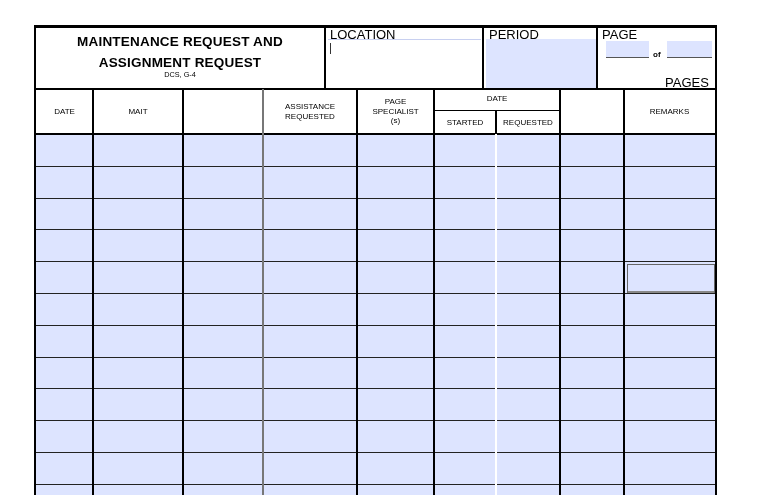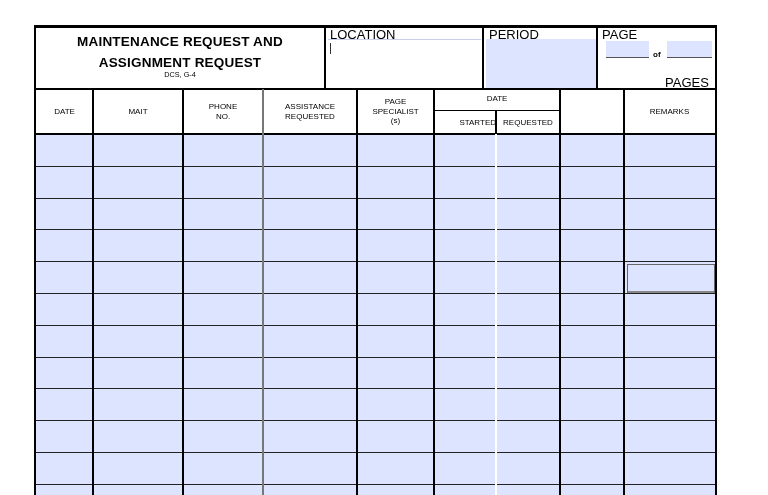--- a/index.html
+++ b/index.html
@@ -60,38 +60,34 @@
   <div class="cell-label" style="left:629px; top:50px;text-decoration:underline;">PAGES</div>
 
   <div class="hline" style="left:0; top:60px; width:679px;"></div>
 
   <div class="hdr" style="left:0; width:57px;">
     <span>DATE</span>
   </div>
   <div class="hdr" style="left:57px; width:90px;">
     <span>MAIT</span>
   </div>
-  <div class="hdr" style="left:147px; width:80px;">
-    <span>PHONE</span>
-    <span>NO.</span>
-  </div>
   <div class="hdr" style="left:227px; width:94px;">
     <span>ASSISTANCE</span>
     <span>REQUESTED</span>
   </div>
   <div class="hdr" style="left:321px; width:77px;">
     <span>PAGE</span>
     <span>SPECIALIST</span>
     <span>(s)</span>
   </div>
   <div class="hdr" style="left:398px; width:126px; height:20px;">
     <span>DATE</span>
   </div>
   <div class="hline" style="left:398px; top:82px; width:126px; height:1px;"></div>
-  <div class="hdr" style="left:398px; top:83px; width:62px; height:23px;align-items:flex-end;">
+  <div class="hdr" style="left:398px; top:83px; width:62px; height:23px;">
     <span>STARTED</span>
   </div>
   <div class="hdr" style="left:460px; top:83px; width:64px; height:23px;">
     <span>REQUESTED</span>
   </div>
   <div class="hdr" style="left:588px; width:91px;">
     <span>REMARKS</span>
   </div>
 
   <div class="hline" style="left:0; top:105px; width:679px;"></div>

